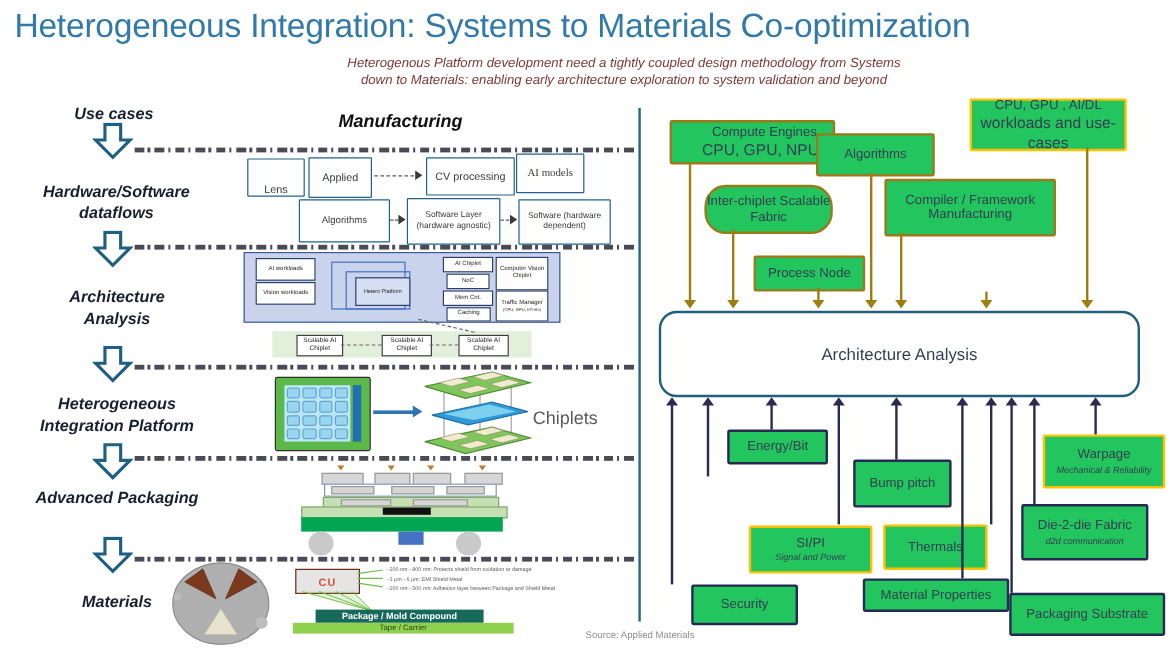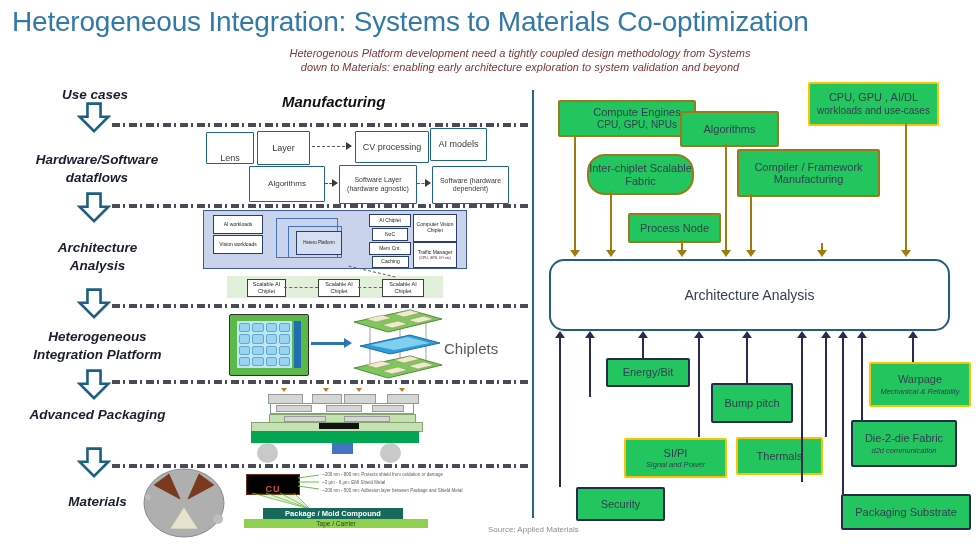--- a/index.html
+++ b/index.html
@@ -15,21 +15,21 @@
   .solidarrow{height:2.5px;background:#2E75B6;}
   .solidarrow::after{content:'';position:absolute;right:-7px;top:-4px;border-left:8px solid #2E75B6;border-top:5px solid transparent;border-bottom:5px solid transparent;}
   .bluepanel{background:#C9D3EB;border:1px solid #3D5A99;}
   .tinybox{position:absolute;background:#fff;border:1px solid #2C3E6B;font-size:5px;display:flex;flex-direction:column;align-items:center;justify-content:center;text-align:center;color:#1F1F1F;line-height:1.15;}
   .nestrect{position:absolute;border:1px solid #4472C4;background:transparent;}
   .greenstrip{background:#E2EFDA;}
   .scal{position:absolute;background:#fff;border:1px solid #3F3F3F;font-size:5.5px;display:flex;align-items:center;justify-content:center;text-align:center;color:#1F1F1F;line-height:1.2;}
   .dashconn{position:absolute;border-top:1.2px dashed #666;}
   .rbox{background:#22c55e;display:flex;flex-direction:column;align-items:center;justify-content:center;text-align:center;color:#333F50;border-radius:2px;}
   .rbox .l{font-size:11px;line-height:1.12;}
-  .rbox .s{font-size:10px;line-height:1.2;margin-top:1px;}
+  .rbox .s{font-size:13px;line-height:1.2;margin-top:1px;}
   .rbox .si{font-size:7.5px;line-height:1.2;margin-top:1px;font-style:italic;}
   .gold{border:2px solid #9A7A1A;}
   .amber{border:2.5px solid #FFC000;}
   .navyb{border:2px solid #252A52;}
   .archbox{border:2.5px solid #20607C;border-radius:15px;background:#fff;display:flex;align-items:center;justify-content:center;font-size:14px;color:#333F50;}
   .dn{position:absolute;width:10px;}
   .dn::before{content:'';position:absolute;left:4.2px;top:0;bottom:6px;width:1.7px;background:#A07D10;}
   .dn::after{content:'';position:absolute;left:0;bottom:0;border-left:5px solid transparent;border-right:5px solid transparent;border-top:7px solid #A07D10;}
   .up{position:absolute;width:10px;}
   .up::before{content:'';position:absolute;left:4.2px;top:6px;bottom:0;width:1.5px;background:#2B2B52;}
@@ -77,26 +77,26 @@
       </svg></div>
   <div class="abs" style="left:77px;top:447px;width:34px;height:32px;"><svg width="34" height="32" viewBox="0 0 26 24">
         <path d="M8 1 L18 1 L18 11 L24 11 L13 22 L2 11 L8 11 Z" fill="#FEFEFE" stroke="#1D5F83" stroke-width="2"></path>
       </svg></div>
 
   <div class="abs" style="left:282px;top:93px;width:130px;font-style:italic;font-weight:700;font-size:15px;color:#111;">Manufacturing</div>
   <div class="abs mbox" style="left:206px;top:132px;width:46px;height:30px;font-size:9px;align-items:flex-end;">
       <span>Lens</span>
     </div>
   <div class="abs mbox" style="left:257px;top:131px;width:51px;height:32px;font-size:9px;">
-      <span>Layer</span>
+      <span>Applied</span>
     </div>
   <div class="abs mbox" style="left:355px;top:131px;width:72px;height:30px;font-size:9px;">
       <span>CV processing</span>
     </div>
-  <div class="abs mbox" style="left:430px;top:128px;width:55px;height:31px;font-size:9px;">
+  <div class="abs mbox" style="left:430px;top:128px;width:55px;height:31px;font-size:9px;font-family:Liberation Serif, serif;">
       <span>AI models</span>
     </div>
   <div class="abs mbox" style="left:249px;top:166px;width:74px;height:34px;font-size:8px;">
       <span>Algorithms</span>
     </div>
   <div class="abs mbox" style="left:339px;top:165px;width:76px;height:37px;font-size:7px;">
       <span>Software Layer (hardware agnostic)</span>
     </div>
   <div class="abs mbox" style="left:432px;top:166px;width:75px;height:36px;font-size:7px;">
       <span>Software (hardware dependent)</span>
@@ -223,21 +223,21 @@
   <div class="abs" style="left:142px;top:467px;width:84px;height:72px;">
     <svg width="84" height="72" viewBox="0 0 84 72">
       <ellipse cx="42" cy="36" rx="40" ry="34" fill="#AFAFAF" stroke="#8C8C8C" stroke-width="1"></ellipse>
       <circle cx="76" cy="52" r="5" fill="#BDBDBD"></circle>
       <circle cx="6" cy="30" r="3" fill="#BDBDBD"></circle>
       <polygon points="38,32 12,18 27,7" fill="#7B3A1E" stroke="#5F2D15" stroke-width="0.6"></polygon>
       <polygon points="46,32 57,7 72,18" fill="#7B3A1E" stroke="#5F2D15" stroke-width="0.6"></polygon>
       <polygon points="42,40 28,62 56,62" fill="#E6E2CE" stroke="#B9B49A" stroke-width="0.6"></polygon>
     </svg>
   </div>
-  <div class="abs" style="left:246px;top:474px;width:52px;height:19px;background:#000000;border:1px solid #6E2F10;display:flex;align-items:flex-end;justify-content:center;">
+  <div class="abs" style="left:246px;top:474px;width:52px;height:19px;background:#e5e5e5;border:1px solid #6E2F10;display:flex;align-items:center;justify-content:center;">
     <span style="font-size:9px;font-weight:700;color:#D4502A;letter-spacing:1px;">CU</span>
   </div>
   <div class="abs" style="left:240px;top:468px;width:250px;height:60px;pointer-events:none;">
     <svg width="250" height="60" viewBox="0 0 250 60">
       <line x1="58" y1="10" x2="79" y2="7" stroke="#6FBF44" stroke-width="1"></line>
       <line x1="58" y1="14" x2="79" y2="14" stroke="#6FBF44" stroke-width="1"></line>
       <line x1="58" y1="18" x2="79" y2="21" stroke="#6FBF44" stroke-width="1"></line>
       <polygon points="12,25 54,25 70,42" fill="rgba(111,191,68,0.18)"></polygon>
       <line x1="12" y1="25" x2="70" y2="41" stroke="#6FBF44" stroke-width="0.8"></line>
       <line x1="26" y1="25" x2="70" y2="41" stroke="#6FBF44" stroke-width="0.8"></line>
@@ -298,20 +298,23 @@
   <div class="abs rbox amber" style="left:736px;top:437px;width:83px;height:34px;">
     <span class="l">Thermals</span>
   </div>
   <div class="abs rbox navyb" style="left:851px;top:420px;width:102px;height:43px;">
     <span class="l">Die-2-die Fabric</span>
       <span class="si">d2d communication</span>
   </div>
   <div class="abs rbox navyb" style="left:576px;top:487px;width:85px;height:30px;">
     <span class="l">Security</span>
   </div>
+  <div class="abs rbox navyb" style="left:719px;top:482px;width:118px;height:24px;">
+    <span class="l">Material Properties</span>
+  </div>
   <div class="abs rbox navyb" style="left:841px;top:494px;width:126px;height:32px;">
     <span class="l">Packaging Substrate</span>
   </div>
 
   <div class="dn" style="left:570px;top:135px;height:122px;"></div>
   <div class="dn" style="left:606px;top:191px;height:66px;"></div>
   <div class="dn" style="left:677px;top:240px;height:17px;"></div>
   <div class="dn" style="left:721px;top:144px;height:113px;"></div>
   <div class="dn" style="left:746px;top:194px;height:63px;"></div>
   <div class="dn" style="left:817px;top:243px;height:14px;"></div>

